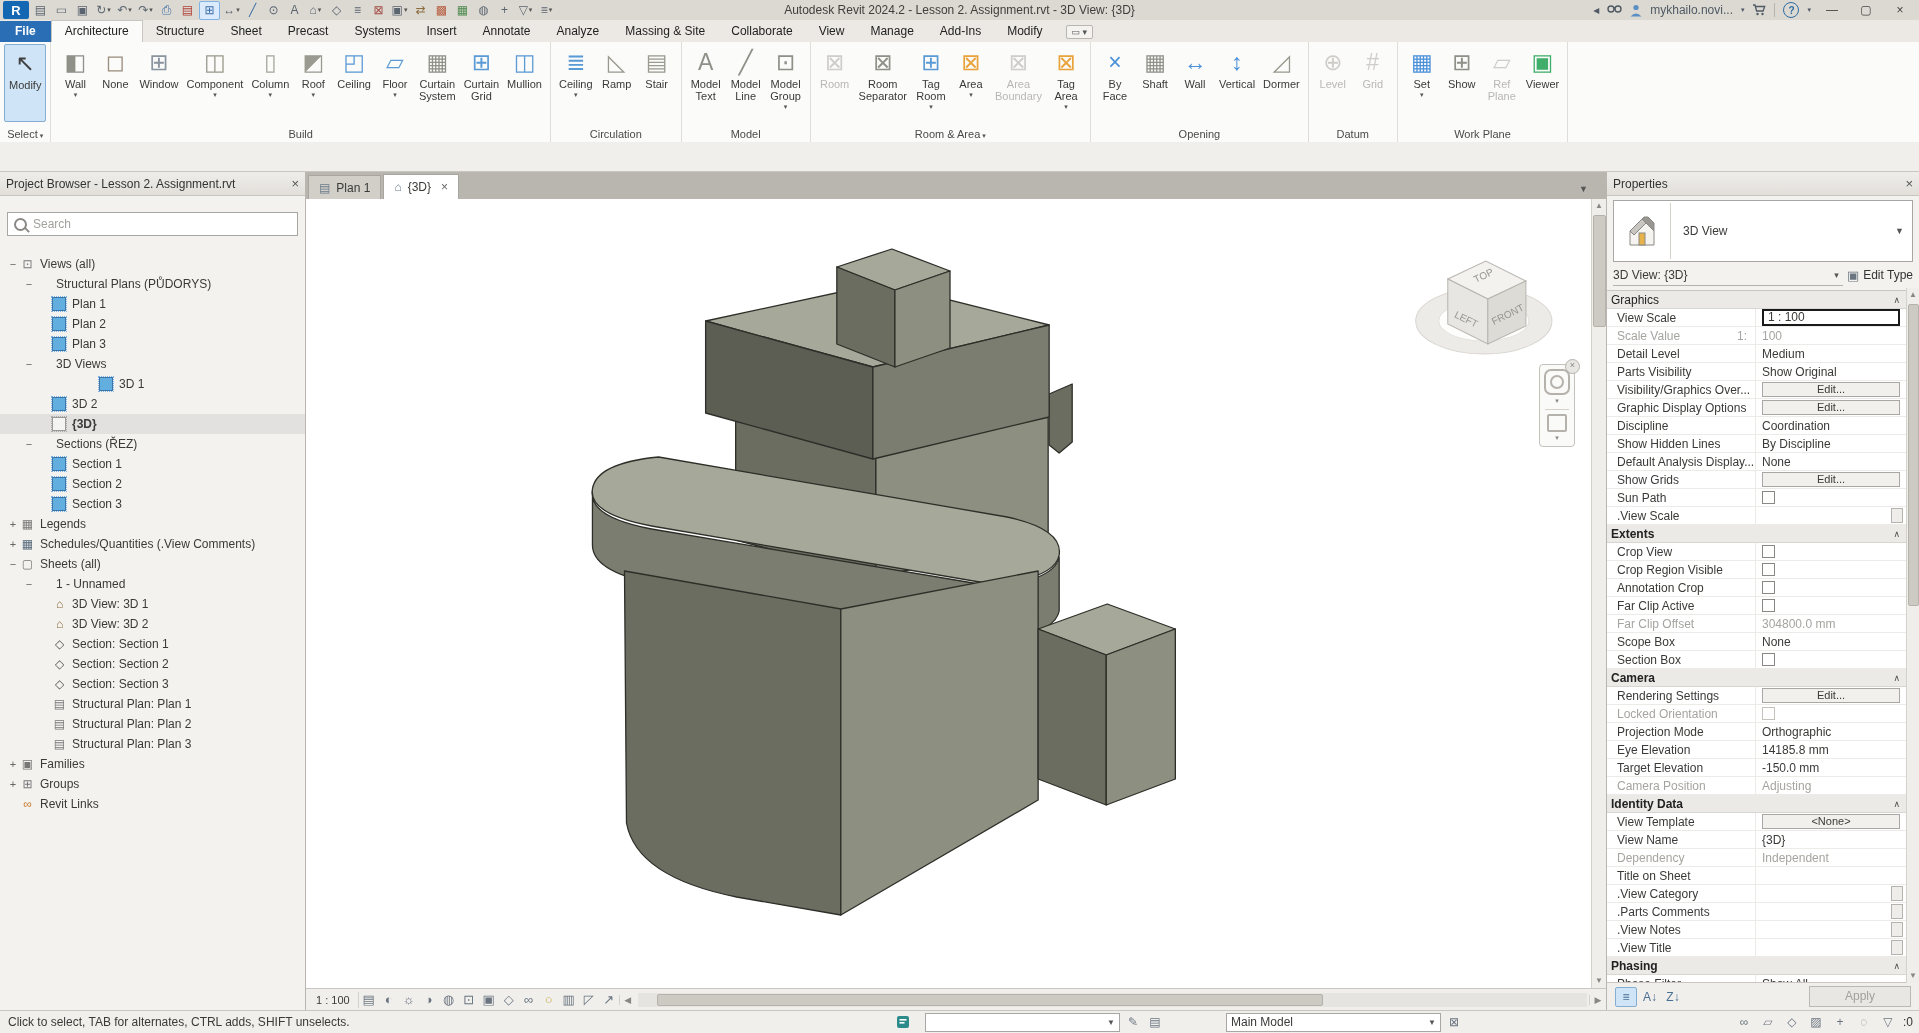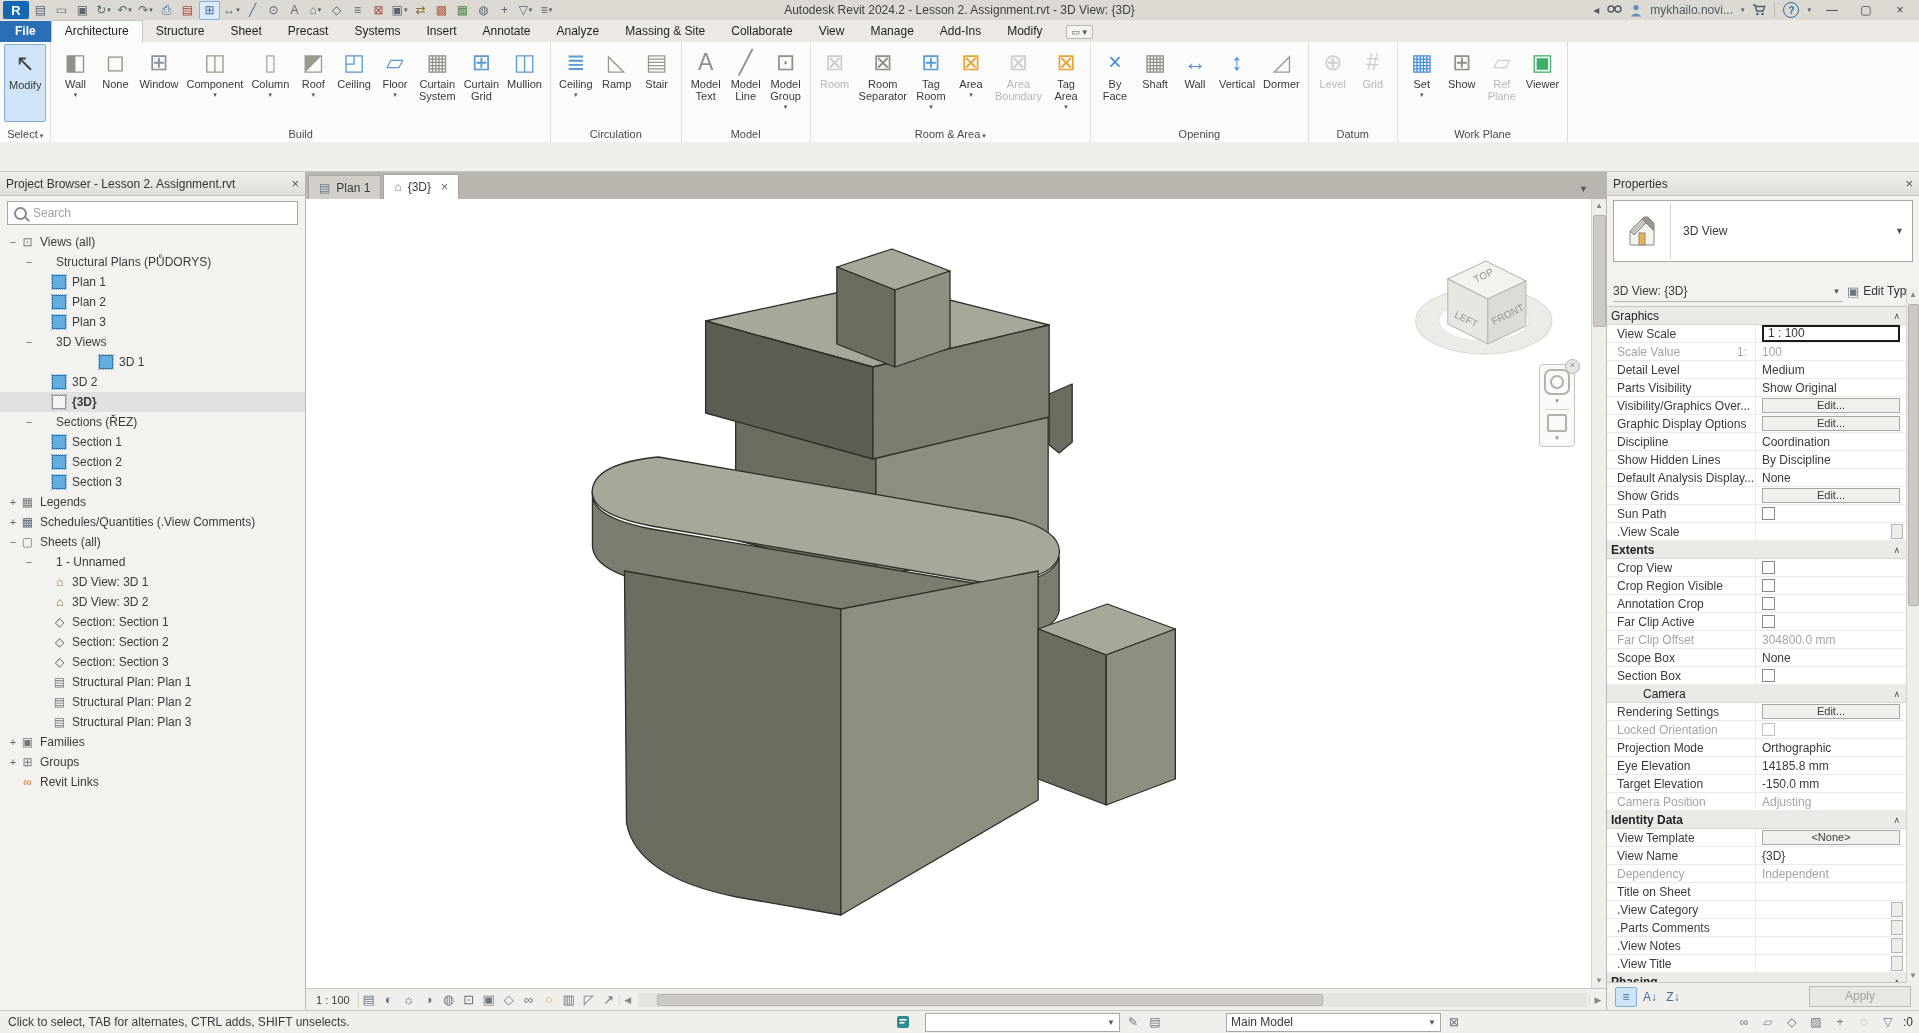--- a/index.html
+++ b/index.html
@@ -41,21 +41,21 @@
   .rbtn.active{background:#cfe4f7;border:1px solid #84add4;}
   .rbtn.disabled .rlb{color:#b9b7b3;}
   .rlabel{height:16px;text-align:center;color:#4a4a48;font-size:11px;line-height:16px;}
   .rlabel .rdd2{font-size:7px;color:#555;margin-left:2px;}
   
   .optionsbar{position:absolute;left:0;top:142px;width:100%;height:30px;background:#f1efec;
               border-bottom:1px solid #c9c6c1;box-sizing:border-box;}
   
   .main{position:absolute;left:0;top:172px;width:100%;height:838px;display:flex;}
   
-  .pb{width:306px;background:#f4f2ef;border-right:1px solid #b9b6b1;display:flex;flex-direction:column;box-sizing:border-box;}
+  .pb{width:306px;background:#f4f2ef;border-right:1px solid #b9b6b1;display:flex;flex-direction:column;box-sizing:border-box;gap:11px;}
   .panel-head{height:23px;background:linear-gradient(#efedea,#e2dfda);border-bottom:1px solid #c9c6c1;
               display:flex;align-items:center;padding:0 6px;color:#333;}
   .panel-head .ph-x{margin-left:auto;color:#555;font-size:13px;}
   .pb-search{margin:5px 7px;height:22px;border:1px solid #a9a7a3;background:#fff;display:flex;align-items:center;padding:0 6px;gap:6px;}
   .mag{width:9px;height:9px;border:2px solid #8a8884;border-radius:50%;position:relative;flex:none;}
   .mag::after{content:"";position:absolute;width:6px;height:2px;background:#8a8884;transform:rotate(45deg);right:-5px;bottom:-2px;}
   .pb-ph{color:#a3a19d;}
   .tree{flex:1;overflow:hidden;padding-top:2px;}
   .trow{height:20px;display:flex;align-items:center;white-space:nowrap;}
   .trow.sel{background:#e2e1df;}
@@ -91,21 +91,21 @@
           display:flex;flex-direction:column;align-items:center;padding:4px 0;gap:2px;}
   .nav-x{position:absolute;top:-6px;right:-6px;width:13px;height:13px;border-radius:50%;background:#e8e6e2;
          border:1px solid #b5b2ac;color:#888;font-size:9px;line-height:11px;text-align:center;}
   .nav-wheel{width:22px;height:22px;border:2px solid #b5b2ac;border-radius:7px;position:relative;}
   .nav-wheel::after{content:"";position:absolute;left:4px;top:4px;width:10px;height:10px;border:2px solid #b5b2ac;border-radius:50%;}
   .nav-dd{font-size:7px;color:#888;}
   .nav-sep{width:24px;height:1px;background:#d5d2cc;margin:2px 0;}
   .nav-zoom{width:16px;height:14px;border:2px solid #b5b2ac;border-radius:2px;}
   
   .props{width:313px;background:#f4f2ef;border-left:1px solid #b9b6b1;display:flex;flex-direction:column;box-sizing:border-box;position:relative;}
-  .typesel{margin:4px 6px 16px;height:60px;border:1px solid #a9a7a3;background:#fff;display:flex;align-items:center;}
+  .typesel{margin:4px 6px 0;height:60px;border:1px solid #a9a7a3;background:#fff;display:flex;align-items:center;}
   .typesel .timg{width:56px;height:56px;border-right:1px solid #d5d2cc;display:flex;align-items:center;justify-content:center;}
   .typesel .tname{padding-left:12px;color:#3a3a38;}
   .typesel .tcaret{margin-left:auto;padding-right:8px;color:#555;font-size:9px;}
   .typerow{height:26px;display:flex;align-items:center;padding:0 6px;gap:4px;}
   .typerow .tr-sel{flex:1;color:#3a3a38;border-bottom:1px solid #b5b2ac;height:20px;line-height:20px;display:flex;}
   .typerow .tr-caret{margin-left:auto;font-size:9px;color:#555;padding-right:4px;}
   .typerow .et-ic{font-size:13px;color:#6a7580;}
   .pgrid{flex:1;overflow:hidden;margin-top:2px;border-top:1px solid #c9c6c1;background:#fff;margin-right:13px;}
   .psec{height:17px;background:#eceae6;display:flex;align-items:center;padding:0 6px 0 4px;border-bottom:1px solid #d8d6d2;color:#222;}
   .psec .chev{margin-left:auto;color:#555;font-size:9px;}
@@ -896,21 +896,21 @@
           </div>
           <div class="prow">
             <span class="pl">
               <span>Section Box</span>
             </span>
             <span class="pv">
               <span class="pcheck"></span>
             </span>
           </div>
           <div class="psec">
-            <span style="font-weight: normal; margin-left: 32px;">Camera</span>
+            <span style="font-weight: bold;">Camera</span>
             <span class="chev">∧</span>
           </div>
           <div class="prow">
             <span class="pl">
               <span>Rendering Settings</span>
             </span>
             <span class="pv">
               <span class="pbtn">Edit...</span>
             </span>
           </div>

